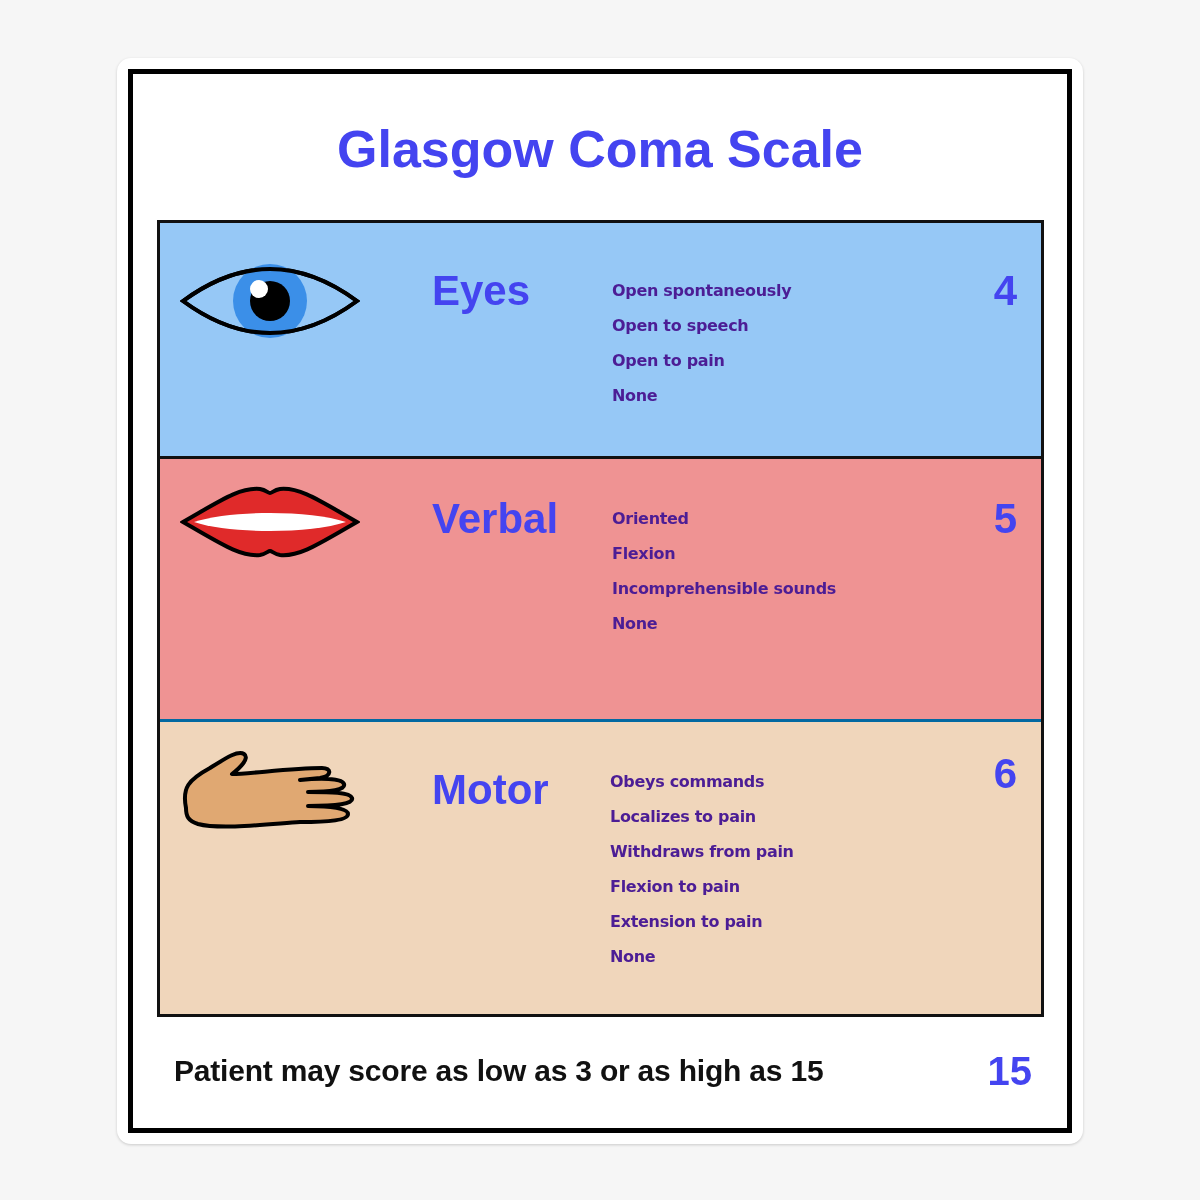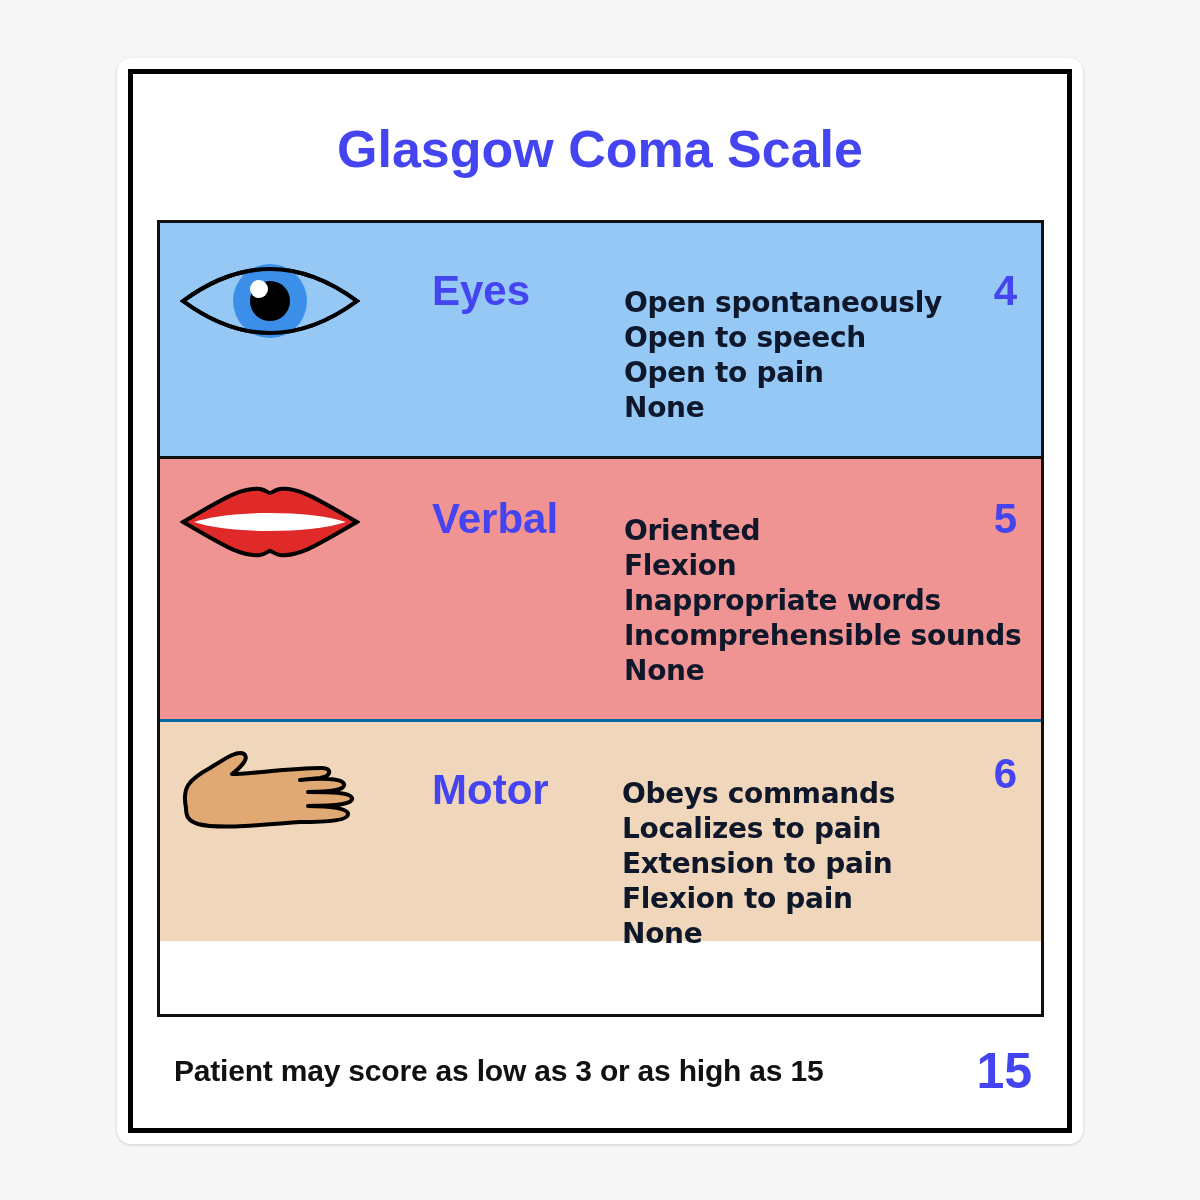--- a/index.html
+++ b/index.html
@@ -55,46 +55,46 @@
       box-sizing: border-box;
     }
     .row {
       position: absolute;
       left: 0;
       width: 881px;
       box-sizing: border-box;
     }
     .row.eyes { top: 0; height: 236px; background: #96c8f6; border-bottom: 3px solid #111; }
     .row.verbal { top: 236px; height: 263px; background: #ef9393; border-bottom: 3px solid #0369a1; }
-    .row.motor { top: 499px; height: 219px; background: #f0d6bb; }
+    .row.motor { top: 499px; height: 292px; background: #f0d6bb; }
 
     .icon {
       position: absolute;
       left: 20px;
     }
     .cat-label {
       position: absolute;
       left: 236px;
       font-family: "Liberation Sans", sans-serif;
       font-weight: bold;
       font-size: 42px;
       color: #4444f0;
       margin-left: 36px;
     }
     .options {
       position: absolute;
       left: 452px;
-      margin: 12px;
+      margin: 0;
       padding: 0;
       list-style: none;
       font-family: "DejaVu Sans", sans-serif;
       font-weight: bold;
-      font-size: 28px;
+      font-size: 16px;
       line-height: 35px;
-      color: #0f172a;
+      color: #4c1d95;
       letter-spacing: -0.3px;
     }
     .score {
       position: absolute;
       right: 24px;
       font-family: "Liberation Sans", sans-serif;
       font-weight: bold;
       font-size: 42px;
       color: #4444f0;
     }
@@ -108,21 +108,21 @@
       line-height: 32px;
       color: #111;
       letter-spacing: -0.2px;
     }
     .footer-total {
       position: absolute;
       right: 168px;
       top: 1043px;
       font-family: "Liberation Sans", sans-serif;
       font-weight: bold;
-      font-size: 50px;
+      font-size: 40px;
       line-height: 56px;
       color: #4444f0;
     }
   </style>
 </head>
 <body>
 
 <div class="sticker"></div>
 <div class="frame"></div>
 
@@ -154,43 +154,43 @@
     <span class="icon" style="top:22px;">
       <svg width="180" height="82" viewBox="0 0 180 82">
         <path d="M3 41 C40 20, 60 6, 80 8 C86 9, 88 12, 90 12 C92 12, 94 9, 100 8 C120 6, 140 20, 177 41 C140 62, 120 76, 100 74 C94 73, 92 70, 90 70 C88 70, 86 73, 80 74 C60 76, 40 62, 3 41 Z" fill="#e02a2a" stroke="#000" stroke-width="4"></path>
         <path d="M14 41 C50 29, 130 29, 166 41 C130 53, 50 53, 14 41 Z" fill="#fff"></path>
       </svg>
     </span>
     <span class="cat-label" style="top:36px;">Verbal</span>
     <ul class="options" style="top:42px;">
       <li>Oriented</li>
       <li>Flexion</li>
-      <li>Inappropriate words</li>
       <li>Incomprehensible sounds</li>
       <li>None</li>
     </ul>
     <span class="score" style="top:36px;">5</span>
   </div>
 
   <div class="row motor">
     <span class="icon" style="top:26px;">
       <svg width="180" height="88" viewBox="0 0 180 88">
         <path d="M6 60 C2 40, 8 32, 30 20 C46 10, 58 2, 64 6 C70 10, 60 20, 52 26 C70 26, 110 20, 142 20 C152 20, 152 28, 140 30 L120 32
                  C140 30, 162 30, 164 36 C166 42, 150 44, 128 44
                  C150 44, 170 44, 172 50 C174 56, 156 58, 128 58
                  C150 58, 168 60, 168 66 C168 72, 150 74, 120 74
                  C90 76, 40 82, 18 76 C8 73, 6 68, 6 60 Z" fill="#e0a872" stroke="#000" stroke-width="4" stroke-linejoin="round"></path>
       </svg>
     </span>
     <span class="cat-label" style="top:44px;">Motor</span>
     <ul class="options" style="top:42px; left:450px;">
       <li>Obeys commands</li>
       <li>Localizes to pain</li>
+      <li>Withdraws from pain</li>
+      <li>Flexion to pain</li>
       <li>Extension to pain</li>
-      <li>Flexion to pain</li>
       <li>None</li>
     </ul>
     <span class="score" style="top:28px;">6</span>
   </div>
 </div>
 
 <div class="footer-note">Patient may score as low as 3 or as high as 15</div>
 <div class="footer-total">15</div>
 
 </body></html>

